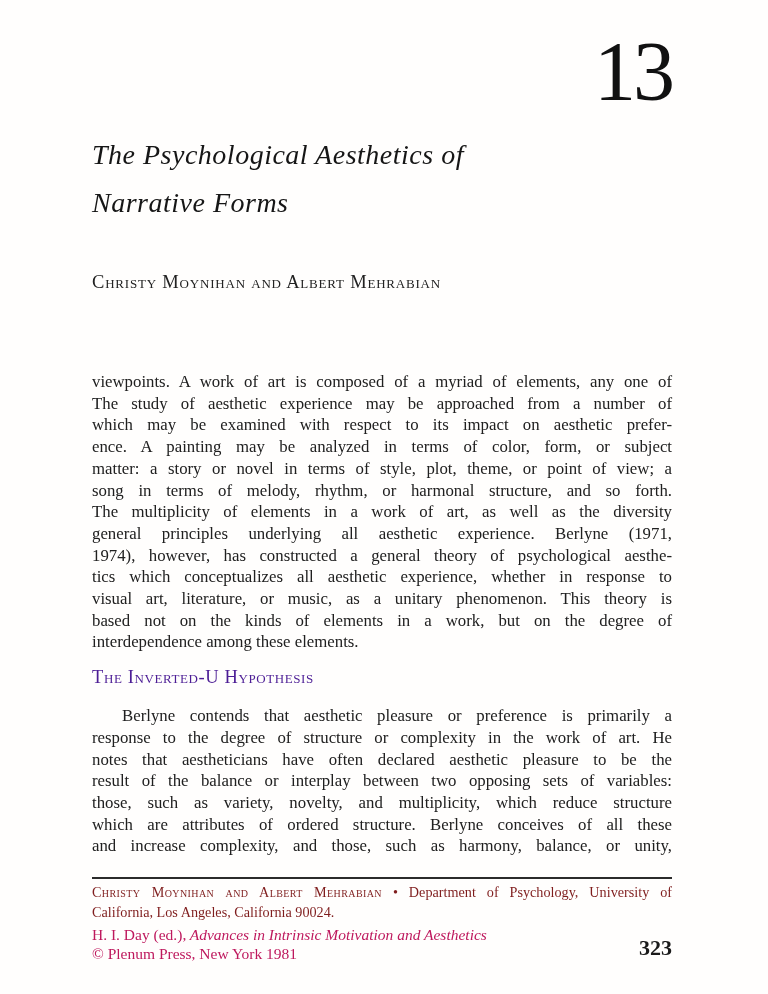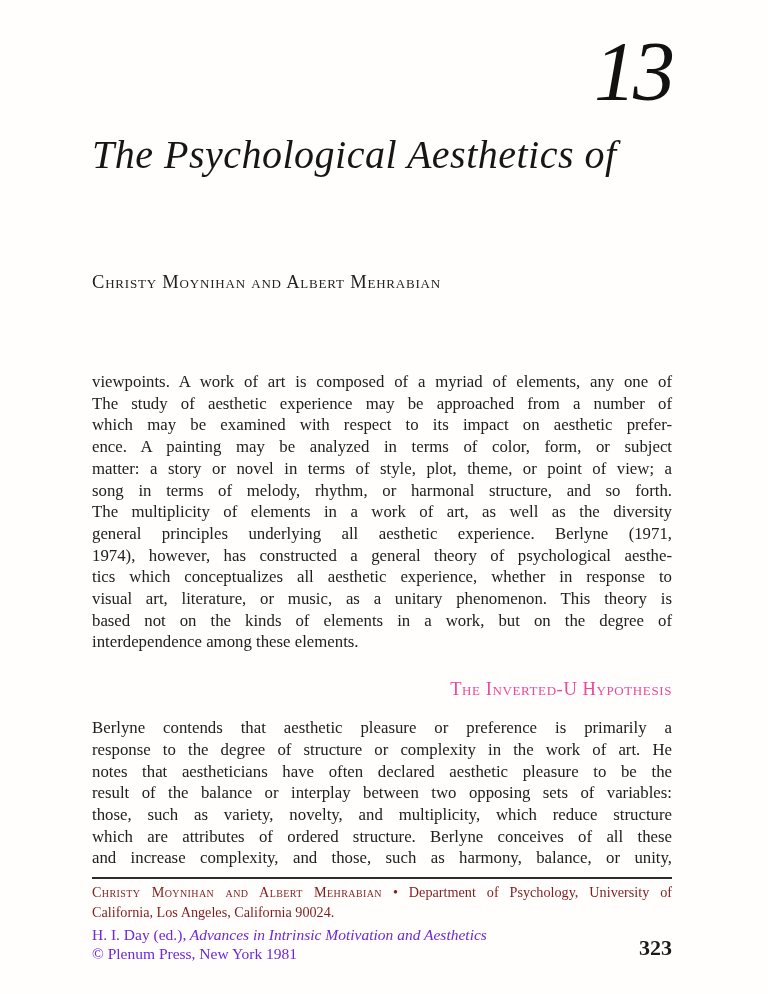--- a/index.html
+++ b/index.html
@@ -11,33 +11,32 @@
     font-family: "Liberation Serif", serif;
     color: #1f1f1f;
     overflow: hidden;
   }
   .chapter-num {
     position: absolute;
     top: 30px;
     left: 92px;
     width: 580px;
     text-align: right;
-    font-style: italic;
     font-size: 84px;
     line-height: 1;
     letter-spacing: -3px;
     color: #111;
   }
   .title {
     position: absolute;
     top: 131px;
     left: 92px;
     width: 580px;
     font-style: italic;
-    font-size: 40px;
+    font-size: 28px;
     line-height: 48px;
     letter-spacing: 0.5px;
     color: #161616;
   }
   .authors {
     position: absolute;
     top: 272px;
     left: 92px;
     width: 580px;
     font-variant: small-caps;
@@ -53,29 +52,28 @@
     font-size: 16.8px;
     line-height: 21.7px;
     color: #202020;
   }
   .jline {
     text-align: justify;
     text-align-last: justify;
     text-justify: inter-word;
   }
   .p1 .jline:last-child { text-align-last: left; }
-  .p2 .jline:first-child { }
+  .p2 .jline:first-child { margin-left: 30px; }
   .section-heading {
-    margin-top: 24px;
+    margin-top: 12px;
     font-variant: small-caps;
     font-size: 18.5px;
     letter-spacing: 0.6px;
     line-height: 24px;
-    color: #ec4899;
-    text-align: right;
+    color: #4c1d95;
   }
   .p2 { margin-top: 16px; }
   .footnote-rule {
     position: absolute;
     top: 877px;
     left: 92px;
     width: 580px;
     height: 2px;
     background: #2b2b2b;
   }
@@ -94,21 +92,21 @@
     text-justify: inter-word;
   }
   .footnote .sc { font-variant: small-caps; letter-spacing: 0.4px; }
   .imprint {
     position: absolute;
     top: 925px;
     left: 92px;
     width: 460px;
     font-size: 15.5px;
     line-height: 19px;
-    color: #6d28d9;
+    color: #be185d;
   }
   .imprint .book-title { font-style: italic; }
   .imprint .prefix { margin-right: 0.22em; }
   .page-num {
     position: absolute;
     top: 935px;
     left: 92px;
     width: 580px;
     text-align: right;
     font-weight: bold;
@@ -118,20 +116,21 @@
 </style>
 </head>
 <body>
 
 <div class="page">
 
   <div class="chapter-num">13</div>
 
   <div class="title">
       <div class="title-line">The Psychological Aesthetics of</div>
+      <div class="title-line">Narrative Forms</div>
     </div>
 
   <div class="authors">Christy Moynihan and Albert Mehrabian</div>
 
   <div class="content">
 
     <div class="p1">
         <div class="jline">viewpoints. A work of art is composed of a myriad of elements, any one of</div>
         <div class="jline">The study of aesthetic experience may be approached from a number of</div>
         <div class="jline">which may be examined with respect to its impact on aesthetic prefer-</div>

